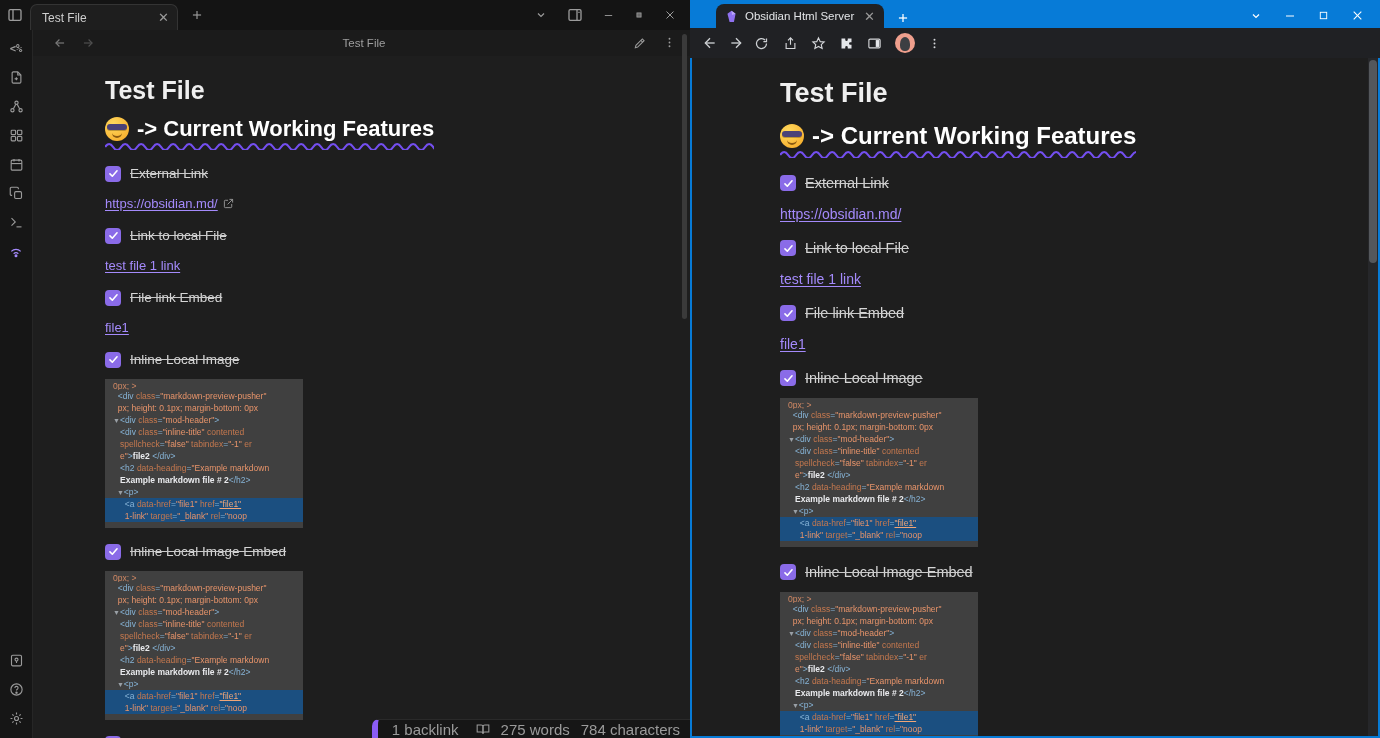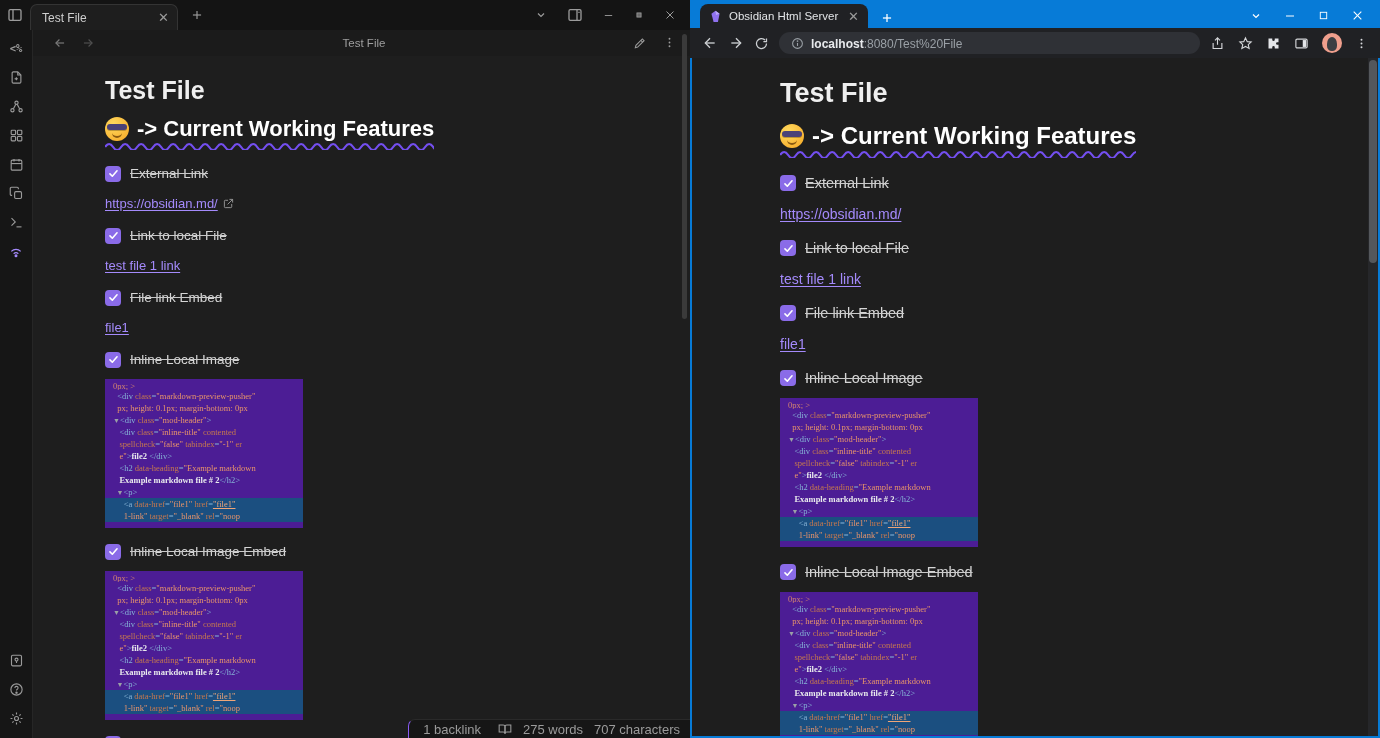--- a/index.html
+++ b/index.html
@@ -22,21 +22,21 @@
   .ob-body { flex:1; display:flex; min-height:0; }
   .ribbon { width:33px; background:#161616; border-right:1px solid #262626; display:flex; flex-direction:column; align-items:center; padding:8px 0 10px; gap:9px; flex:none; }
   .ribbon .r-icon { width:20px; height:20px; display:flex; align-items:center; justify-content:center; color:#9b9b9b; }
   .r-glyph { font-family:"DejaVu Sans Mono", monospace; font-size:10.5px; font-weight:bold; color:#9b9b9b; }
   .ribbon .spacer { flex:1; }
   .r-icon.accent { color:#a48afb; }
   .ob-main { flex:1; position:relative; min-width:0; }
   .ob-scrollbar { position:absolute; top:4px; right:3px; width:5px; height:285px; background:#3a3a3a; border-radius:3px; }
 
   
-  .status-bar { position:absolute; right:0; bottom:0; height:19px; background:#161616; border-top:1px solid #2a2a2a; border-left:1px solid #8b5cf6; border-top-left-radius:7px; display:flex; align-items:center; gap:11px; padding:0 10px 0 14px; color:#9b9b9b; font-size:13px; }
+  .status-bar { position:absolute; right:0; bottom:0; height:19px; background:#161616; border-top:1px solid #2a2a2a; border-left:6px solid #8b5cf6; border-top-left-radius:7px; display:flex; align-items:center; gap:11px; padding:0 10px 0 14px; color:#9b9b9b; font-size:15px; }
   .status-bar .seg { display:flex; align-items:center; gap:11px; }
   .status-bar .backlink { margin-right:6px; }
 
   
   .note { height:100%; overflow:hidden; }
   .pane-left { padding:20px 20px 0 72px; }
   .pane-right { padding:20px 30px 0 88px; }
   .note h1 { color:#efefef; font-weight:bold; }
   .pane-left h1 { font-size:25px; line-height:28px; }
   .pane-right h1 { font-size:27px; line-height:30px; }
@@ -62,36 +62,36 @@
   .pane-right .tlabel { font-size:14.5px; }
   .linkrow { display:flex; align-items:center; gap:5px; }
   .pane-left .linkrow { margin-top:12px; height:17px; }
   .pane-right .linkrow { margin-top:12px; height:18px; }
   a.note-link { color:#a48afb; text-decoration:underline; text-underline-offset:2px; cursor:pointer; }
   .pane-left a.note-link { font-size:13px; }
   .pane-right a.note-link { font-size:14px; }
   .ext-icon { color:#9b9b9b; }
 
   
-  .code-image { width:198px; background:#4c1d95; padding:4px 0 6px 8px; font-family:Liberation Serif, serif; font-size:8.5px; line-height:12px; white-space:pre; overflow:hidden; }
+  .code-image { width:198px; background:#404040; padding:4px 0 6px 8px; font-family:Liberation Sans, sans-serif; font-size:8.5px; line-height:12px; white-space:pre; overflow:hidden; }
   .pane-left .code-image { margin-top:10px; }
   .pane-right .code-image { margin-top:10px; }
   .cline { height:12px; }
   .cline.clip { height:7px; overflow:hidden; line-height:6px; opacity:.85; }
   .cline.hl { background:#1b4f80; margin-left:-8px; padding-left:8px; width:198px; }
   .tk-p { color:#86b3d6; }
   .tk-a { color:#c5784e; }
   .tk-s { color:#e8946a; }
   .tk-t { color:#e9eaed; font-weight:bold; }
   .tk-g { color:#9aa0a6; font-size:7px; }
   .tk-l { color:#f0a678; text-decoration:underline; }
 
   
   .chrome { width:690px; height:738px; background:#077bd7; display:flex; flex-direction:column; overflow:hidden; }
-  .cr-titlebar { height:28px; background:#077bd7; display:flex; align-items:flex-end; flex:none; position:relative; }
+  .cr-titlebar { height:28px; background:#077bd7; display:flex; align-items:flex-end; flex:none; position:relative;padding-left:16px; }
   .cr-tab { width:168px; height:24px; margin-left:10px; background:#202124; border-radius:8px 8px 0 0; display:flex; align-items:center; gap:7px; padding:0 9px; }
   .cr-tab-title { font-size:11.5px; color:#e2e4e7; flex:1; white-space:nowrap; overflow:hidden; }
   .cr-newtab { color:#fff; margin-left:12px; margin-bottom:3px; display:flex; }
   .cr-tb-right { margin-left:auto; display:flex; align-items:center; gap:22px; padding:0 16px 6px 0; color:#fff; }
   .cr-toolbar { height:30px; background:#202124; display:flex; align-items:center; gap:6px; padding:0 8px; flex:none; }
   .cr-nav { display:flex; gap:10px; color:#cdd0d3; align-items:center; padding:0 4px; }
   .omnibox { flex:1; height:22px; background:#2f3136; border-radius:12px; display:flex; align-items:center; gap:7px; padding:0 12px; min-width:0; }
   .omni-host { font-size:12px; color:#e8eaed; font-weight:bold; }
   .omni-rest { font-size:12px; color:#9aa0a6; }
   .cr-actions { display:flex; align-items:center; gap:13px; color:#d5d7da; padding:0 4px; }
@@ -350,21 +350,21 @@
         <div class="status-bar">
           <span class="backlink">1 backlink</span>
           <span class="seg">
             <span>
                 <svg width="14" height="12" viewBox="0 0 24 20" fill="none" stroke="currentColor" stroke-width="1.8">
                   <path d="M2 3h7a3 3 0 0 1 3 3v12a3 3 0 0 0-3-3H2z"></path>
                   <path d="M22 3h-7a3 3 0 0 0-3 3v12a3 3 0 0 1 3-3h7z"></path>
                 </svg>
               </span>
             <span>275 words</span>
-            <span>707 characters</span>
+            <span>784 characters</span>
           </span>
         </div>
       </div>
     </div>
   </section>
 
   <section class="chrome">
     <div class="cr-titlebar">
       <div class="cr-tab">
         <span>
@@ -420,32 +420,20 @@
               <line x1="5" y1="12" x2="19" y2="12"></line>
               <polyline points="12 5 19 12 12 19"></polyline>
             </svg>
           </span>
         <span>
             <svg width="15" height="15" viewBox="0 0 24 24" fill="none" stroke="currentColor" stroke-width="2">
               <path d="M20 12a8 8 0 1 1-2.3-5.6"></path>
               <polyline points="20 4 20 9 15 9"></polyline>
             </svg>
           </span>
-      </div>
-      <div class="omnibox">
-        <span>
-            <svg width="13" height="13" viewBox="0 0 24 24" fill="none" stroke="#9aa0a6" stroke-width="2">
-              <circle cx="12" cy="12" r="9"></circle>
-              <line x1="12" y1="11" x2="12" y2="16.5"></line>
-              <circle cx="12" cy="7.5" r="0.6" fill="#9aa0a6"></circle>
-            </svg>
-          </span>
-        <span style="white-space:nowrap; overflow:hidden;">
-          <span class="omni-host">localhost</span><span class="omni-rest">:8080/Test%20File</span>
-        </span>
       </div>
       <div class="cr-actions">
         <span>
             <svg width="15" height="15" viewBox="0 0 24 24" fill="none" stroke="currentColor" stroke-width="1.8">
               <path d="M5 11v9h14v-9"></path>
               <line x1="12" y1="14" x2="12" y2="3.5"></line>
               <polyline points="8 7 12 3 16 7"></polyline>
             </svg>
           </span>
         <span>

